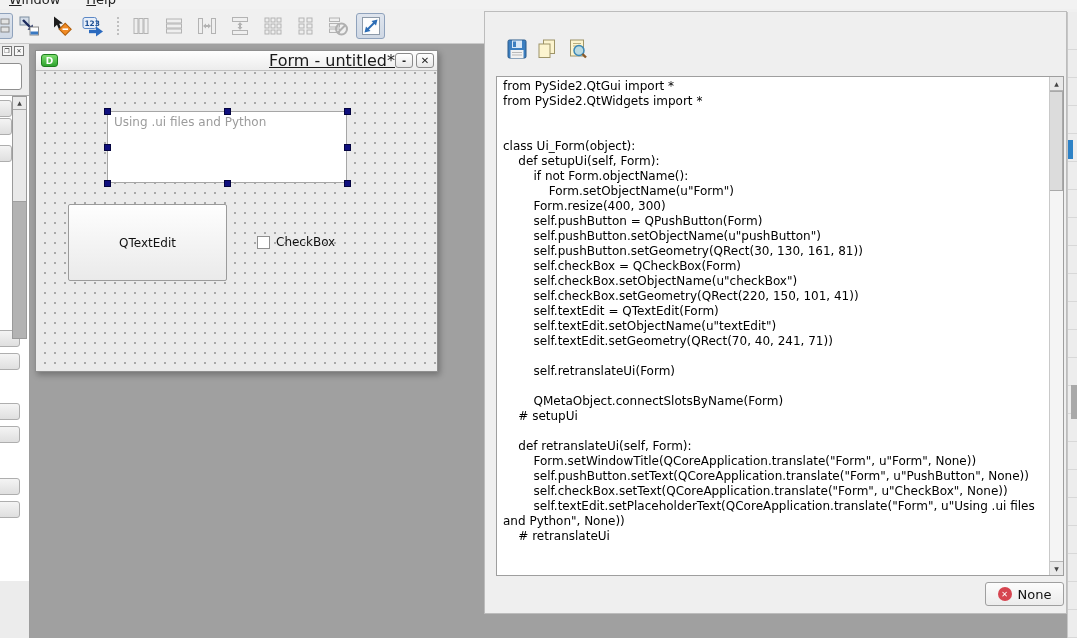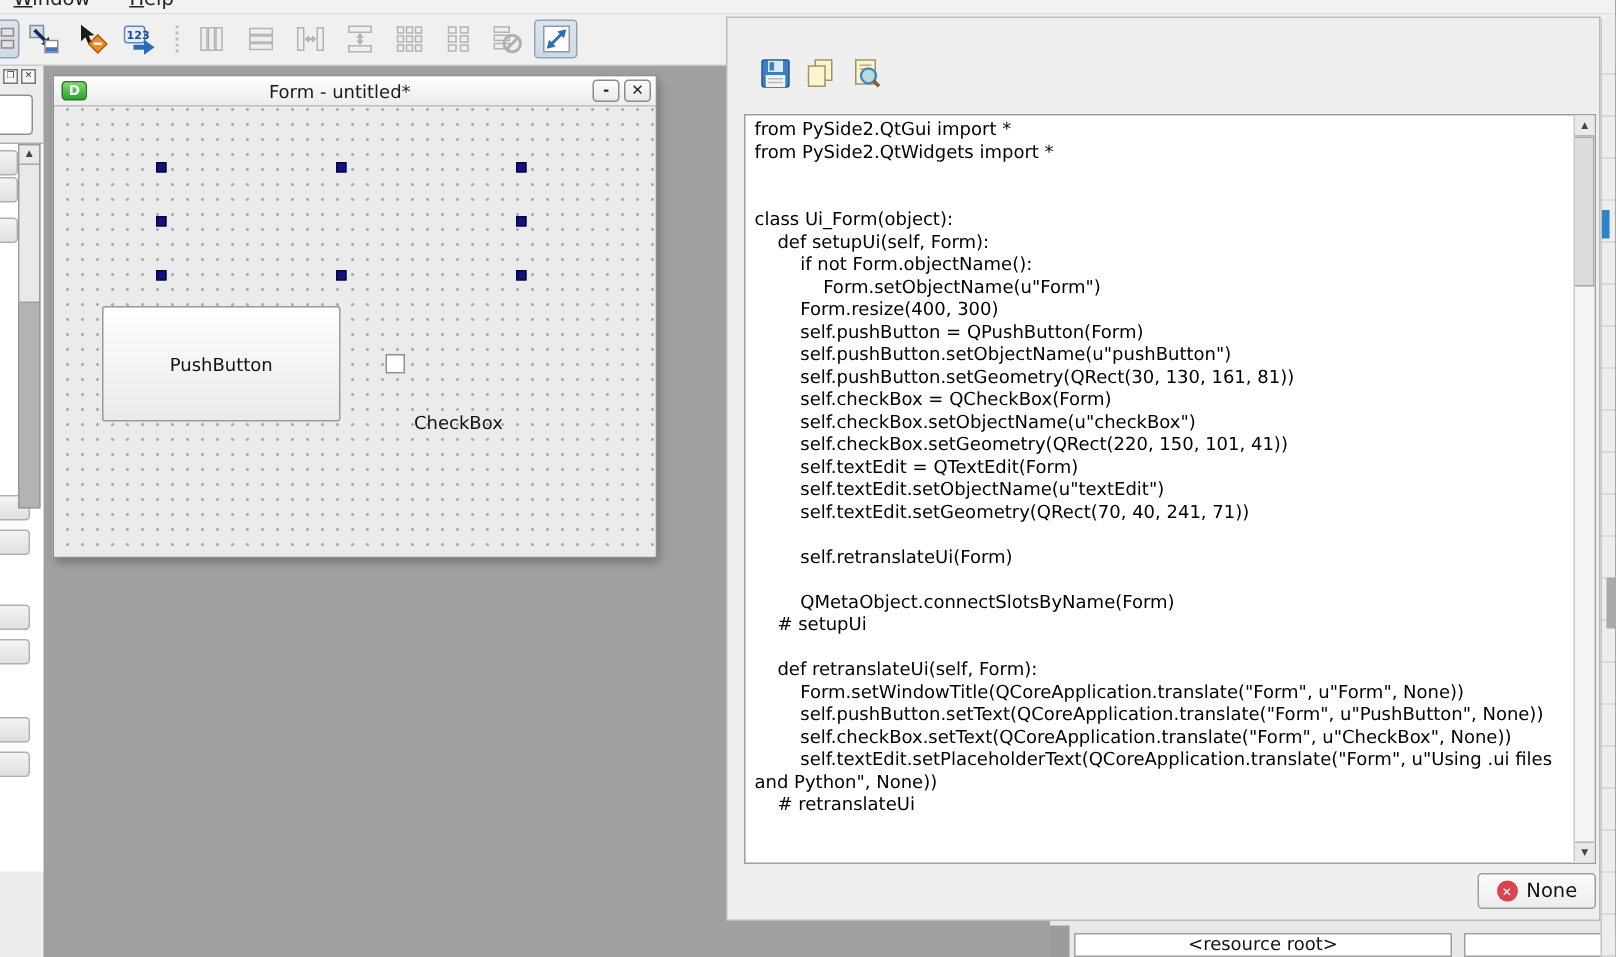--- a/index.html
+++ b/index.html
@@ -38,35 +38,35 @@
 
   
   .form-window { left:35px; top:50px; width:403px; height:322px; background:#ebebeb;
                  border:1px solid #8f8f8f; box-shadow:2px 3px 6px rgba(0,0,0,.28); }
   .form-titlebar { position:absolute; left:0; top:0; right:0; height:20px;
                    background:linear-gradient(#fefefe,#ececec); border-bottom:1px solid #bfbfbf;
                    display:flex; align-items:center; }
   .badge { margin-left:5px; width:17px; height:13px; border-radius:3px; border:1px solid #1e7d1e;
            background:linear-gradient(#7ddd6e,#2ea32e); color:#fff; font-size:9px; font-weight:bold;
            display:flex; align-items:center; justify-content:center; }
-  .form-title { flex:1; text-align:center; font-size:12px; color:#1a1a1a; }
+  .form-title { flex:1; text-align:right; font-size:16px; color:#1a1a1a;text-decoration:underline; }
   .win-btn { width:18px; height:15px; border:1px solid #8a8a8a; border-radius:3px; margin-right:3px;
              background:linear-gradient(#ffffff,#e7e7e7); font-size:10px; font-weight:bold;
              display:flex; align-items:center; justify-content:center; color:#222; }
   .form-body { position:absolute; left:0; top:21px; right:0; bottom:0; background-color:#ebebeb;
                background-image:radial-gradient(circle, #a9a9a9 0.8px, transparent 1.1px);
                background-size:10px 10px; background-position:4px 6px; }
   .textedit { position:absolute; left:71px; top:39px; width:240px; height:72px; background:#fff; border:1px solid #a6a6a6; }
   .placeholder { margin:3px 6px; font-size:12px; color:#9c9c9c; }
   .handle { position:absolute; width:7px; height:7px; background:#10107e; border:1px solid #04043f; }
   .pushbutton { position:absolute; left:32px; top:132px; width:159px; height:77px;
                 border:1px solid #9b9b9b; border-radius:2px; background:linear-gradient(#fefefe,#eaeaea);
                 display:flex; align-items:center; justify-content:center; font-size:12px; color:#111; }
   .cb-ind { position:absolute; left:221px; top:164px; width:13px; height:13px; background:#fff; border:1px solid #8f8f8f; }
-  .cb-label { position:absolute; left:240px; top:163px; font-size:12px; color:#111;margin-top:40px; }
+  .cb-label { position:absolute; left:240px; top:163px; font-size:12px; color:#111; }
 
   
   .code-dialog { left:484px; top:11px; width:583px; height:603px; background:#efefef; border:1px solid #bcbcbc; }
   .dlg-icon { position:absolute; top:26px; width:22px; height:22px; }
   .code-area { position:absolute; left:11px; top:64px; width:568px; height:500px; background:#fff; border:1px solid #9e9e9e; overflow:hidden; }
   .code-pre { position:absolute; left:0; top:0; right:14px; bottom:0; padding:2px 0 0 6px;
               font-family:"DejaVu Sans", sans-serif; font-size:12px; line-height:15px;
               white-space:pre; overflow:hidden; color:#000; }
   .vscroll { position:absolute; right:0; top:0; width:14px; bottom:0; background:#f4f4f4; border-left:1px solid #c9c9c9; }
   .vs-btn { position:absolute; left:0; right:0; height:14px; background:#e9e9e9; font-size:6px;
@@ -279,43 +279,39 @@
         </div>
       <div class="form-title">Form - untitled*</div>
       <div class="win-btn">
           <span>-</span>
         </div>
       <div class="win-btn">
           <span>✕</span>
         </div>
     </div>
     <div class="form-body">
+      <div class="textedit">
+        <div class="placeholder">Using .ui files and Python</div>
+      </div>
       <div class="handle" style="left:68px;  top:36px;"></div>
       <div class="handle" style="left:188px; top:36px;"></div>
       <div class="handle" style="left:308px; top:36px;"></div>
       <div class="handle" style="left:68px;  top:72px;"></div>
       <div class="handle" style="left:308px; top:72px;"></div>
       <div class="handle" style="left:68px;  top:108px;"></div>
       <div class="handle" style="left:188px; top:108px;"></div>
       <div class="handle" style="left:308px; top:108px;"></div>
       <div class="pushbutton">
-        <span>PushButton</span>
+        <span>QTextEdit</span>
       </div>
       <div class="cb-ind"></div>
       <div class="cb-label">CheckBox</div>
     </div>
   </div>
 
-  <div class="abs res-window">
-    <div class="res-block"></div>
-    <div class="res-panel res-a">
-      <span>&lt;resource root&gt;</span>
-    </div>
-    <div class="res-panel res-b"></div>
-  </div>
 
   <div class="abs code-dialog">
     <div class="dlg-icon" style="left:21px;">
       <span>
         <svg width="22" height="22">
             <rect x="2" y="2" width="18" height="18" rx="1.5" fill="#3c7fc0" stroke="#2a5a8a"></rect>
         <rect x="6" y="2.5" width="10" height="7.5" fill="#d8e8f7"></rect>
             <rect x="7" y="3.5" width="3" height="5.5" fill="#3c7fc0"></rect>
         <rect x="4.5" y="12" width="13" height="8" fill="#f2f2f2"></rect>
             <line x1="6" y1="14.5" x2="16" y2="14.5" stroke="#b9b9b9"></line>

